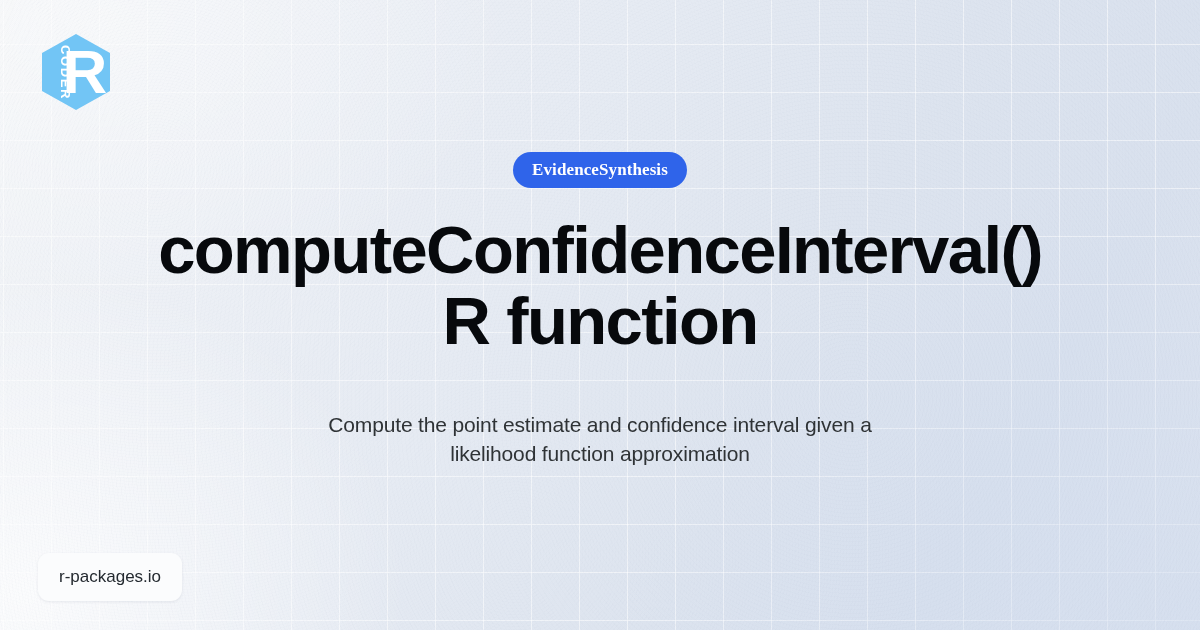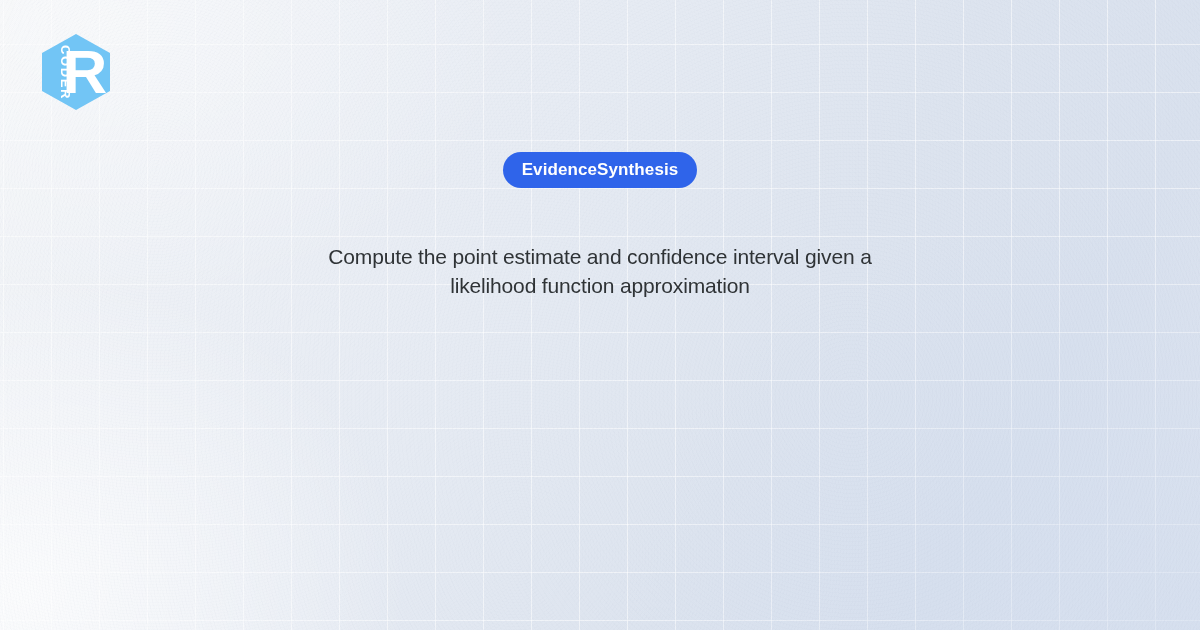--- a/index.html
+++ b/index.html
@@ -92,20 +92,21 @@
     display:inline-block;
     background:#2f64ea;
     color:#ffffff;
     font-size:17px;
     font-weight:bold;
     letter-spacing:.1px;
     line-height:1;
     padding:9px 19px 10px;
     border-radius:999px;
     white-space:nowrap;
+    font-family:Liberation Serif, serif;
   }
 
   .page-title {
     margin-top:26px;
     max-width:1010px;
     text-align:center;
     color:#07090c;
     font-size:67px;
     font-weight:bold;
     line-height:1.06;
@@ -152,18 +153,24 @@
       <polygon points="36,1 70,20 70,58 36,77 2,58 2,20" fill="#72c5f5"></polygon>
       <text x="45" y="60" text-anchor="middle" font-family="Liberation Sans, sans-serif" font-size="62" font-weight="bold" fill="#ffffff">R</text>
       <text x="0" y="0" transform="translate(21,12) rotate(90)" font-family="Liberation Sans, sans-serif" font-size="13" font-weight="bold" letter-spacing="1.6" fill="#ffffff">CODER</text>
     </svg>
   </div>
 
   <div class="center-stack">
 
     <div class="pkg-badge">EvidenceSynthesis</div>
 
+    <h1 class="page-title">
+      <span>computeConfidenceInterval()</span>
+      <br>
+      <span>R function</span>
+    </h1>
 
     <p class="page-subtitle">Compute the point estimate and confidence interval given a likelihood function approximation</p>
   </div>
 
+  <div class="site-chip">r-packages.io</div>
 
 </div>
 
 </body></html>

